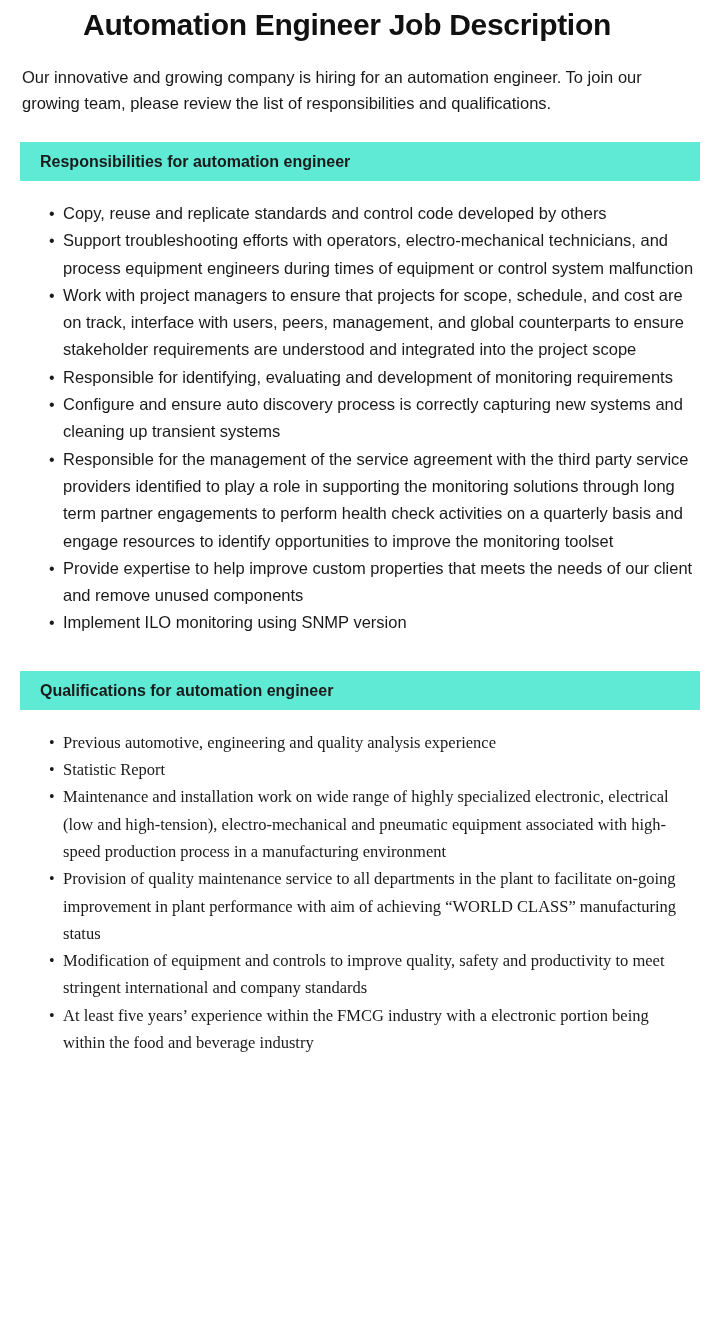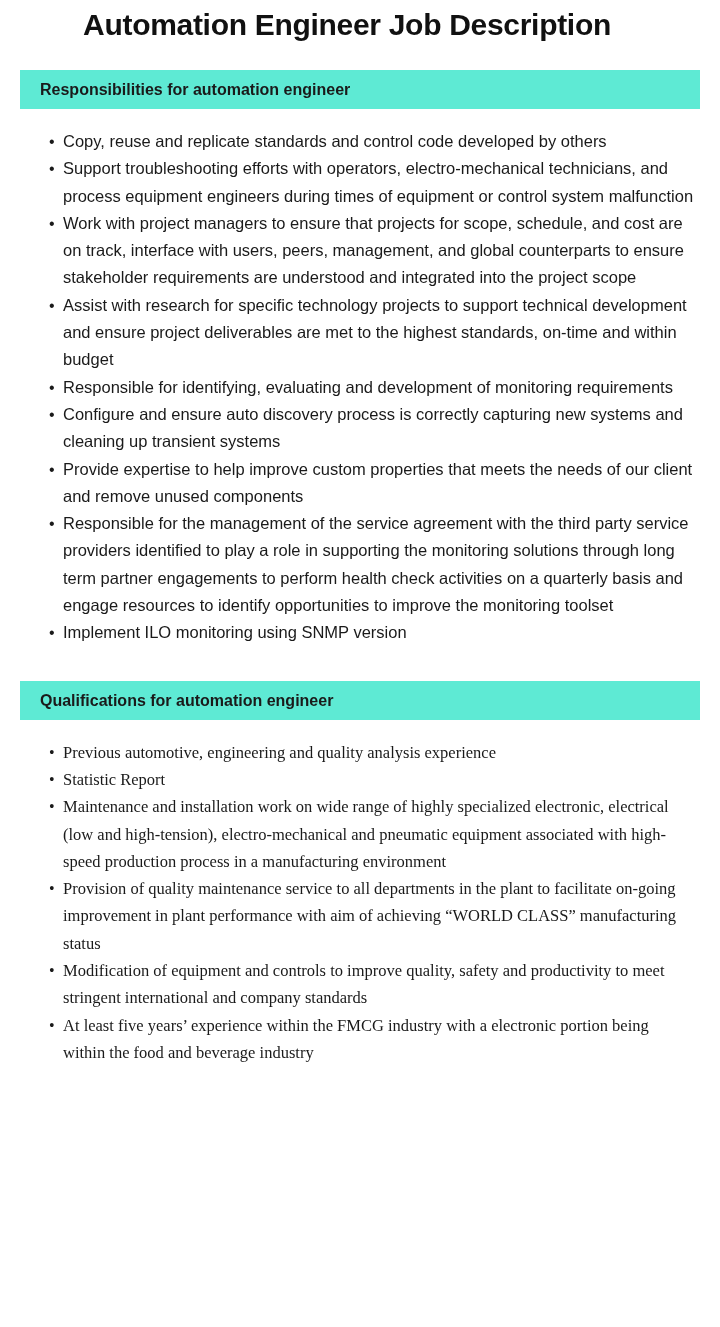--- a/index.html
+++ b/index.html
@@ -105,32 +105,32 @@
     margin-top: 34px;
   }
 </style>
 </head>
 <body>
 
 <div class="page">
 
   <h1 class="page-title">Automation Engineer Job Description</h1>
 
+  <p class="intro">Our innovative and growing company is hiring for an automation engineer. To join our growing team, please review the list of responsibilities and qualifications.</p>
 
   <section class="section section-responsibilities">
     <div class="section-header">Responsibilities for automation engineer</div>
     <ul class="bullet-list">
       <li>Copy, reuse and replicate standards and control code developed by others</li>
       <li>Support troubleshooting efforts with operators, electro-mechanical technicians, and process equipment engineers during times of equipment or control system malfunction</li>
       <li>Work with project managers to ensure that projects for scope, schedule, and cost are on track, interface with users, peers, management, and global counterparts to ensure stakeholder requirements are understood and integrated into the project scope</li>
-      <li>Assist with research for specific technology projects to support technical development and ensure project deliverables are met to the highest standards, on-time and within budget</li>
       <li>Responsible for identifying, evaluating and development of monitoring requirements</li>
       <li>Configure and ensure auto discovery process is correctly capturing new systems and cleaning up transient systems</li>
+      <li>Responsible for the management of the service agreement with the third party service providers identified to play a role in supporting the monitoring solutions through long term partner engagements to perform health check activities on a quarterly basis and engage resources to identify opportunities to improve the monitoring toolset</li>
       <li>Provide expertise to help improve custom properties that meets the needs of our client and remove unused components</li>
-      <li>Responsible for the management of the service agreement with the third party service providers identified to play a role in supporting the monitoring solutions through long term partner engagements to perform health check activities on a quarterly basis and engage resources to identify opportunities to improve the monitoring toolset</li>
       <li>Implement ILO monitoring using SNMP version</li>
     </ul>
   </section>
 
   <section class="section section-qualifications">
     <div class="section-header">Qualifications for automation engineer</div>
     <ul class="bullet-list">
       <li>Previous automotive, engineering and quality analysis experience</li>
       <li>Statistic Report</li>
       <li>Maintenance and installation work on wide range of highly specialized electronic, electrical (low and high-tension), electro-mechanical and pneumatic equipment associated with high-speed production process in a manufacturing environment</li>

